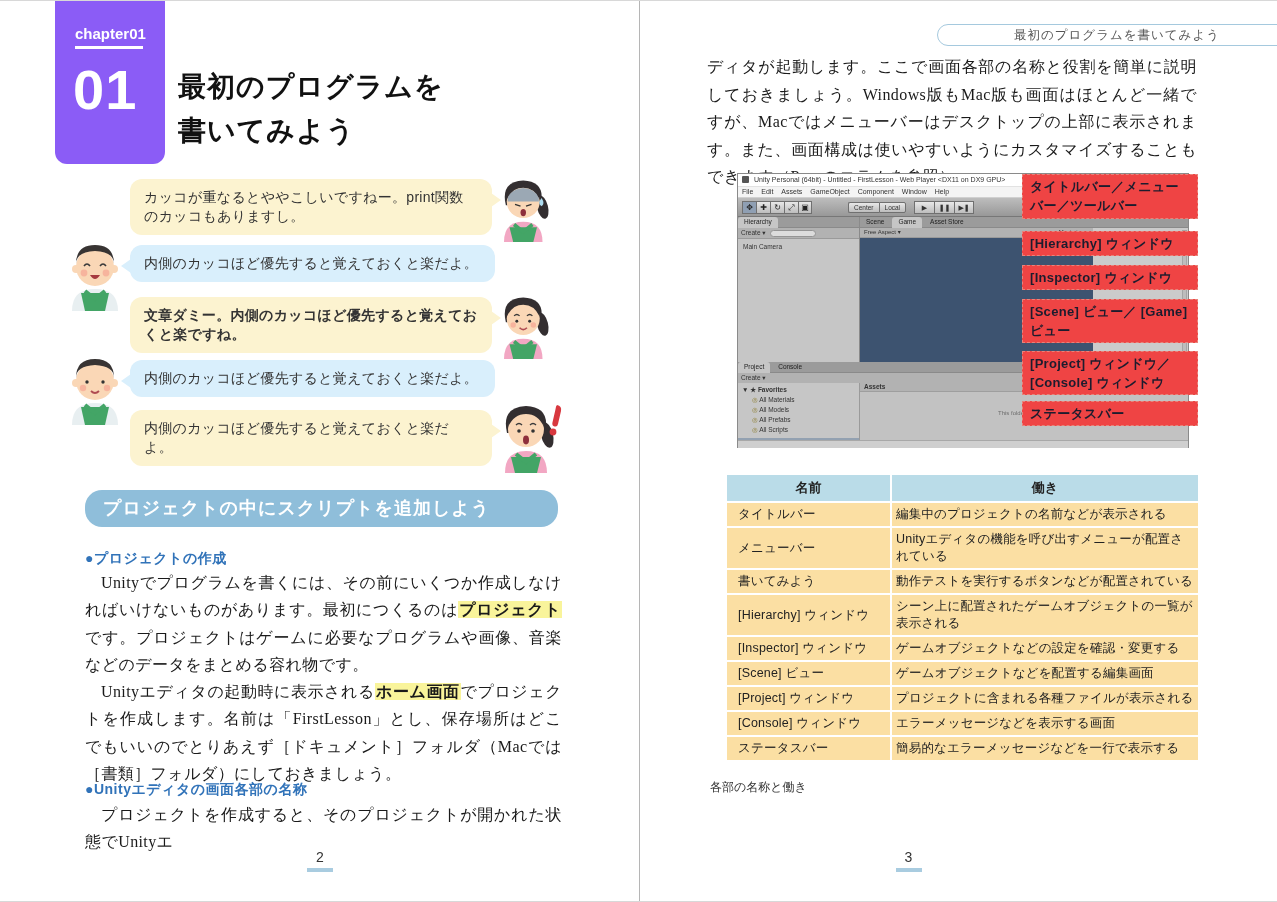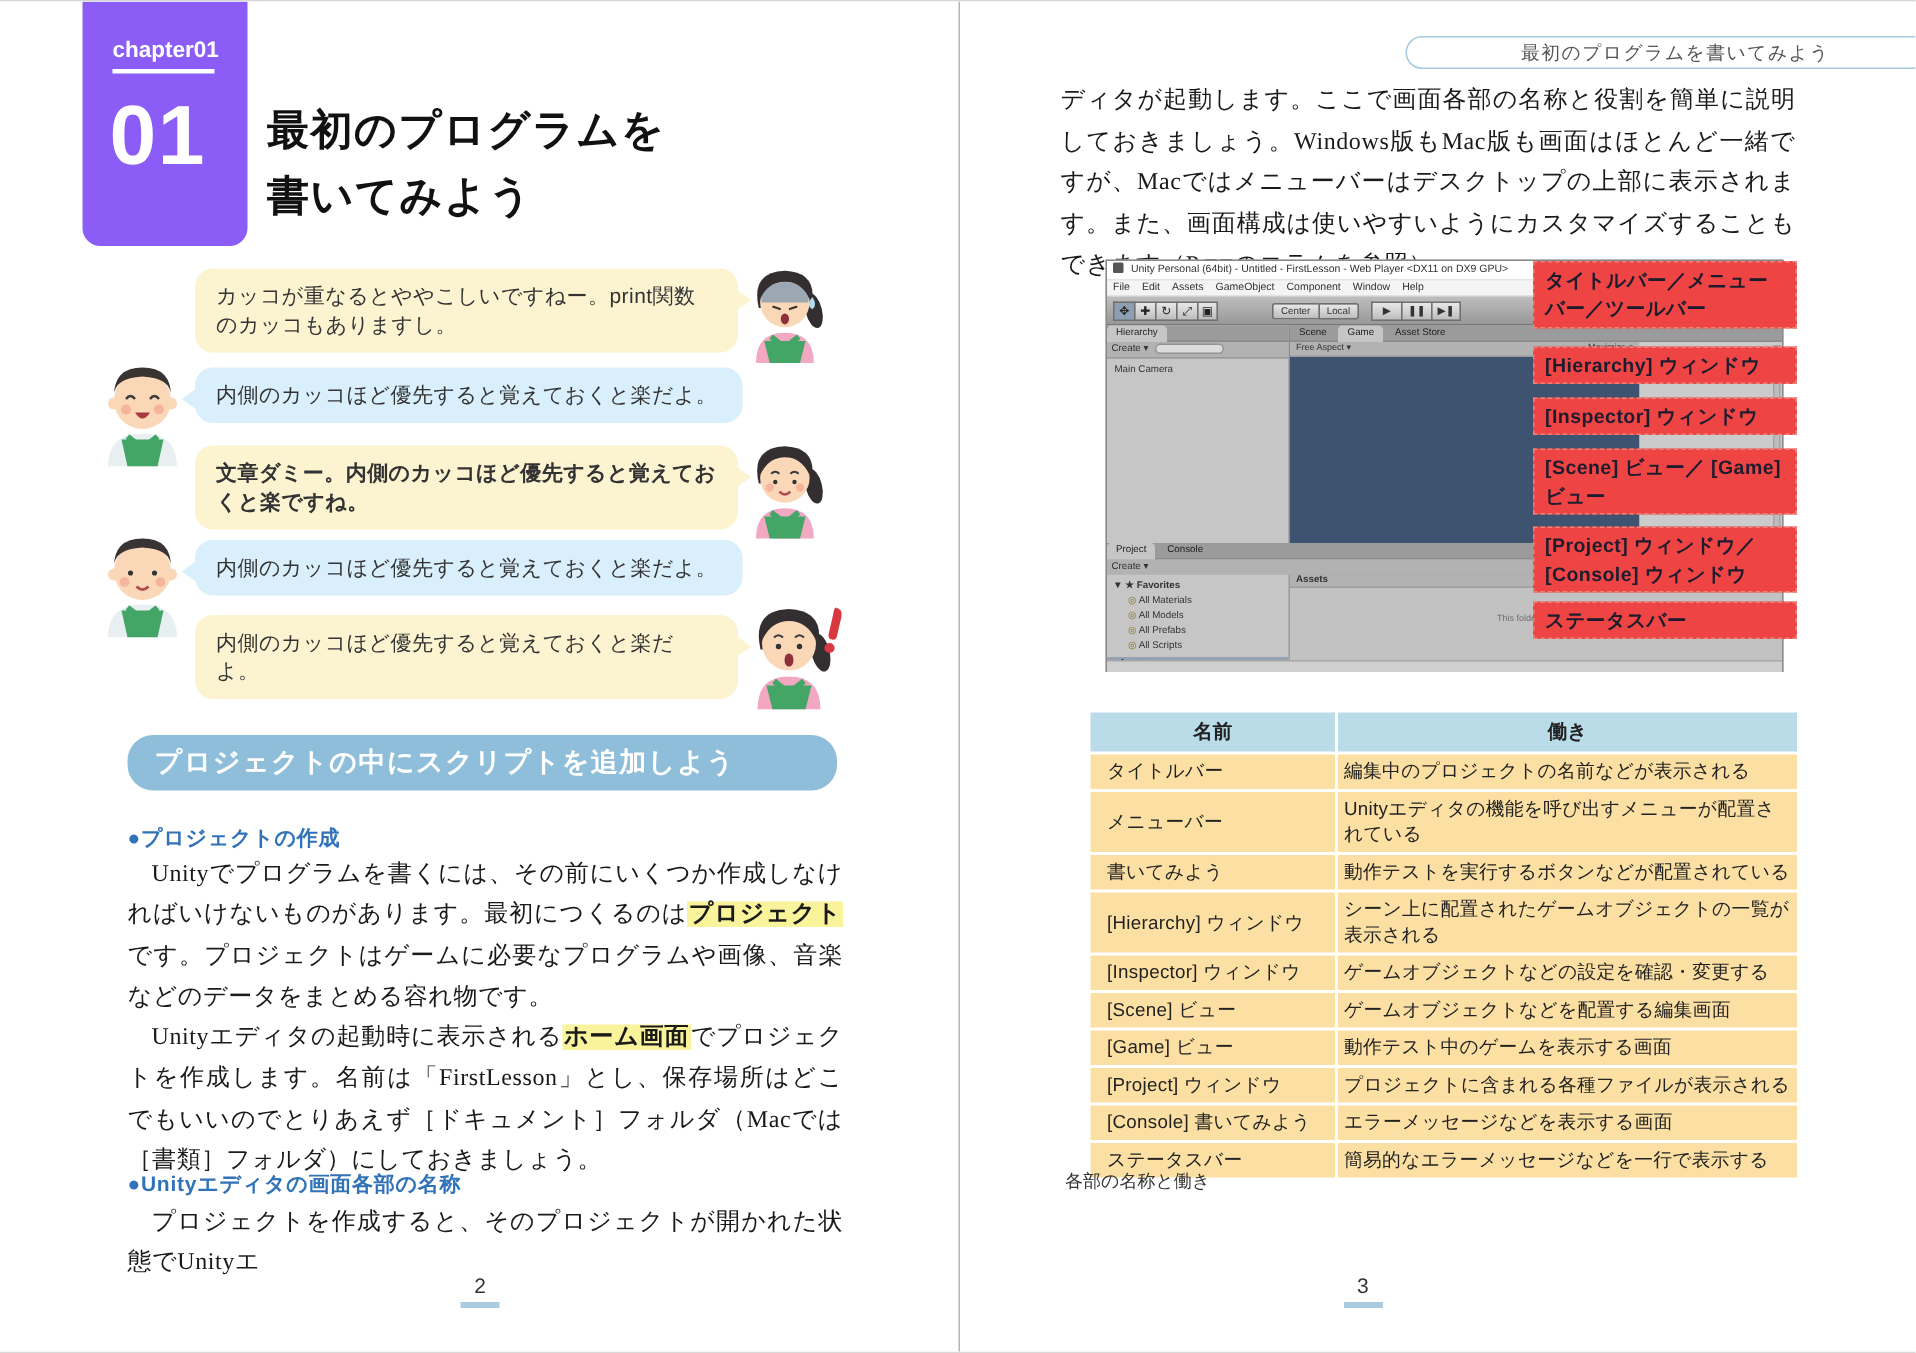--- a/index.html
+++ b/index.html
@@ -316,29 +316,25 @@
         </tr>
         <tr>
           <td>[Inspector] ウィンドウ</td>
           <td>ゲームオブジェクトなどの設定を確認・変更する</td>
         </tr>
         <tr>
           <td>[Scene] ビュー</td>
           <td>ゲームオブジェクトなどを配置する編集画面</td>
         </tr>
         <tr>
-          <td>[Game] ビュー</td>
-          <td>動作テスト中のゲームを表示する画面</td>
-        </tr>
-        <tr>
           <td>[Project] ウィンドウ</td>
           <td>プロジェクトに含まれる各種ファイルが表示される</td>
         </tr>
         <tr>
-          <td>[Console] 書いてみよう</td>
+          <td>[Console] ウィンドウ</td>
           <td>エラーメッセージなどを表示する画面</td>
         </tr>
         <tr>
           <td>ステータスバー</td>
           <td>簡易的なエラーメッセージなどを一行で表示する</td>
         </tr>
       </tbody>
   </table>
 
   <div class="table-caption">各部の名称と働き</div>

